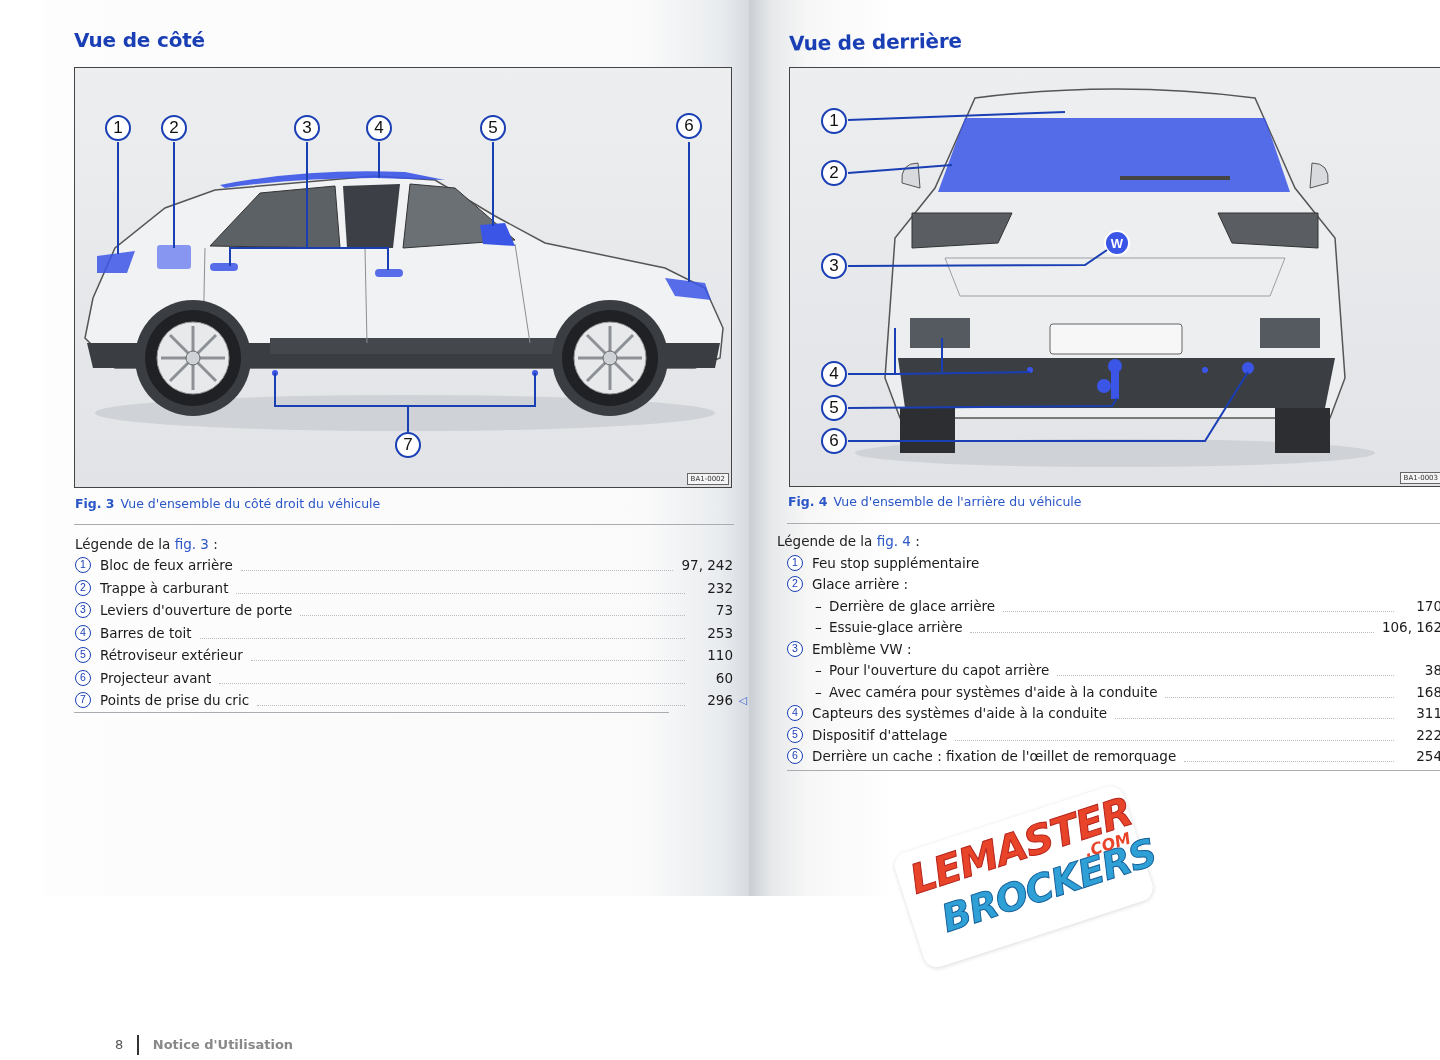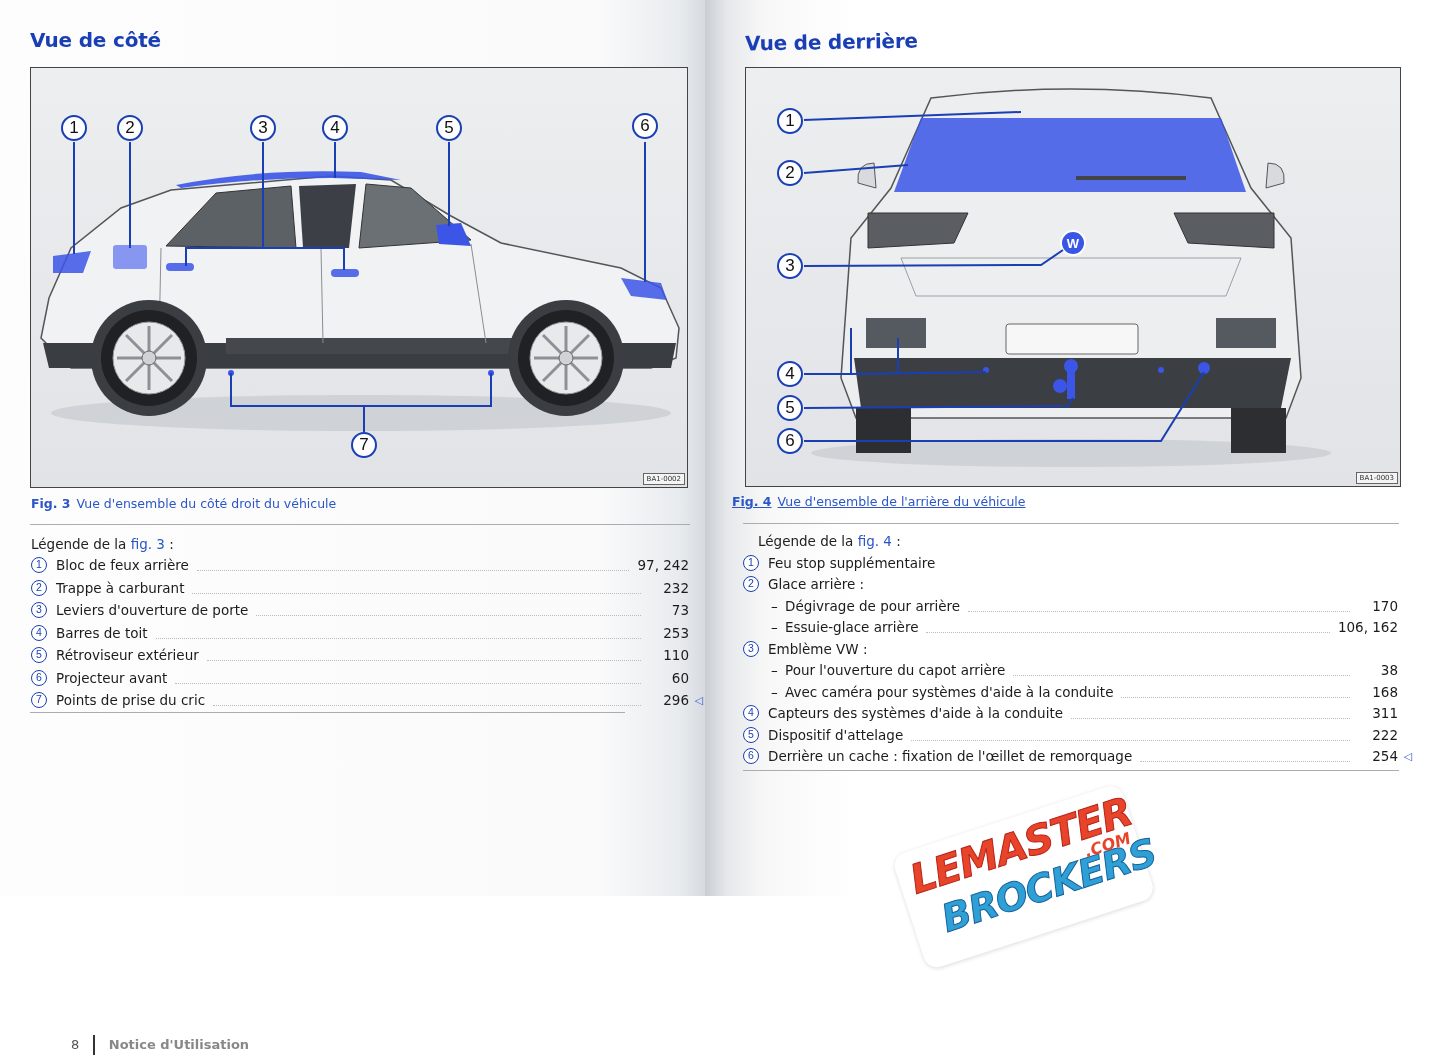--- a/index.html
+++ b/index.html
@@ -1,19 +1,19 @@
 <!DOCTYPE html>
 <html><head>
 <meta charset="utf-8">
 <style>
   * { box-sizing: border-box; margin: 0; padding: 0; }
   html, body { width: 1440px; height: 1060px; overflow: hidden; background: #ffffff; }
   body { font-family: "DejaVu Sans", sans-serif; color: #222; position: relative; }
 
-  .page { position: absolute; top: 0; height: 896px; }
+  .page { position: absolute; top: 0; height: 896px; margin-left: 44px; }
   .page-left { left: 0; width: 705px; background: linear-gradient(to right, #fdfdfd 0%, #fafafa 85%, #e9ecef 96%, #d7dbe0 100%); }
   .page-right { left: 705px; width: 735px; background: linear-gradient(to right, #c9ced4 0%, #e6e8ea 3%, #f7f7f7 8%, #ffffff 20%, #ffffff 100%); }
 
   .section-title { position: absolute; font-family: "DejaVu Sans", sans-serif; font-weight: bold; font-size: 20px; color: #1a3fb5; letter-spacing: -0.2px; }
 
   .figure { position: absolute; border: 1.5px solid #444; background: linear-gradient(180deg, #eceef0 0%, #e1e3e6 100%); overflow: hidden; }
   .fig-code { position: absolute; right: 2px; bottom: 2px; font-family: "DejaVu Sans", sans-serif; font-size: 7px; color: #333; border: 1px solid #666; background: #f4f4f4; padding: 0 3px; line-height: 10px; }
 
   .callout { position: absolute; width: 26px; height: 26px; border: 2px solid #1a3fb5; border-radius: 50%; background: #ffffff; font-family: "Liberation Sans", sans-serif; font-size: 17px; color: #111; text-align: center; line-height: 22px; }
 
@@ -235,42 +235,42 @@
     </svg>
     <div class="callout" style="left:31px; top:40px;">1</div>
     <div class="callout" style="left:31px; top:92px;">2</div>
     <div class="callout" style="left:31px; top:185px;">3</div>
     <div class="callout" style="left:31px; top:293px;">4</div>
     <div class="callout" style="left:31px; top:327px;">5</div>
     <div class="callout" style="left:31px; top:360px;">6</div>
     <div class="fig-code">BA1-0003</div>
   </div>
 
-  <div class="caption" style="left:27px; top:494px;text-decoration:underline;">
+  <div class="caption" style="left:39px; top:494px;">
     <b>Fig. 4</b><span>Vue d'ensemble de l'arrière du véhicule</span>
   </div>
   <div class="hr" style="left:38px; top:523px; width:656px;"></div>
 
-  <div class="legend-head" style="left:53px; top:533px;">
+  <div class="legend-head" style="left:28px; top:533px;">
     <span>Légende de la </span><span class="ref">fig. 4</span><span> :</span>
   </div>
 
   <ul class="legend-list" style="left:38px; top:552px; width:655px;">
     <li class="legend-row" style="height:21.5px;">
         <span class="num">1</span>
         <span class="label">Feu stop supplémentaire</span>
       </li>
     <li class="legend-row" style="height:21.5px;">
         <span class="num">2</span>
         <span class="label">Glace arrière :</span>
       </li>
     <li class="legend-row sub" style="height:21.5px;">
         <span class="dash">–</span>
         <span style="width:25px;"></span>
-        <span class="label">Dégivrage de pour arrière</span>
+        <span class="label">Derrière de glace arrière</span>
         <span class="leader"></span>
         <span class="pages">170</span>
       </li>
     <li class="legend-row sub" style="height:21.5px;">
         <span class="dash">–</span>
         <span style="width:25px;"></span>
         <span class="label">Essuie-glace arrière</span>
         <span class="leader"></span>
         <span class="pages">106, 162</span>
       </li>

